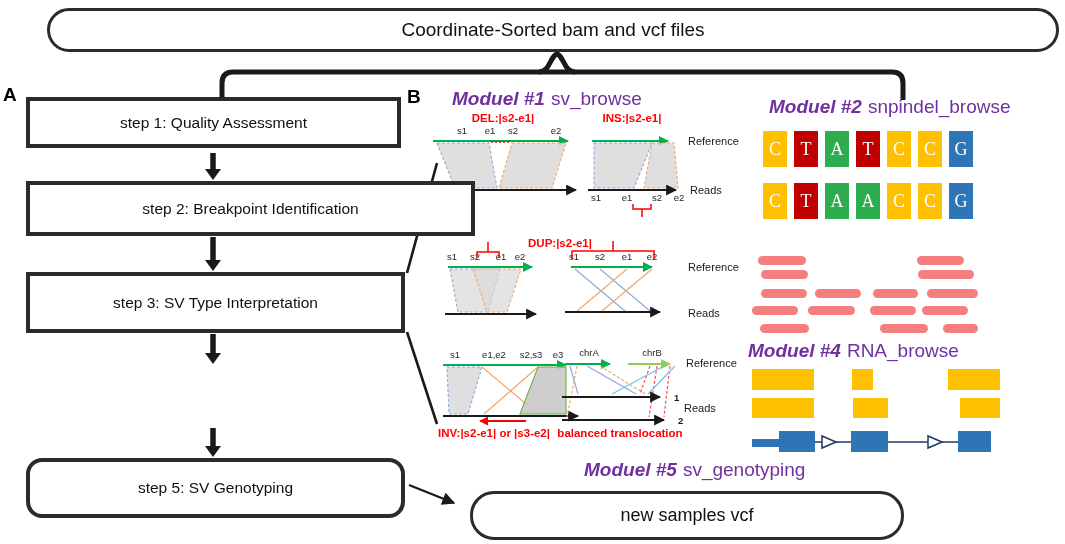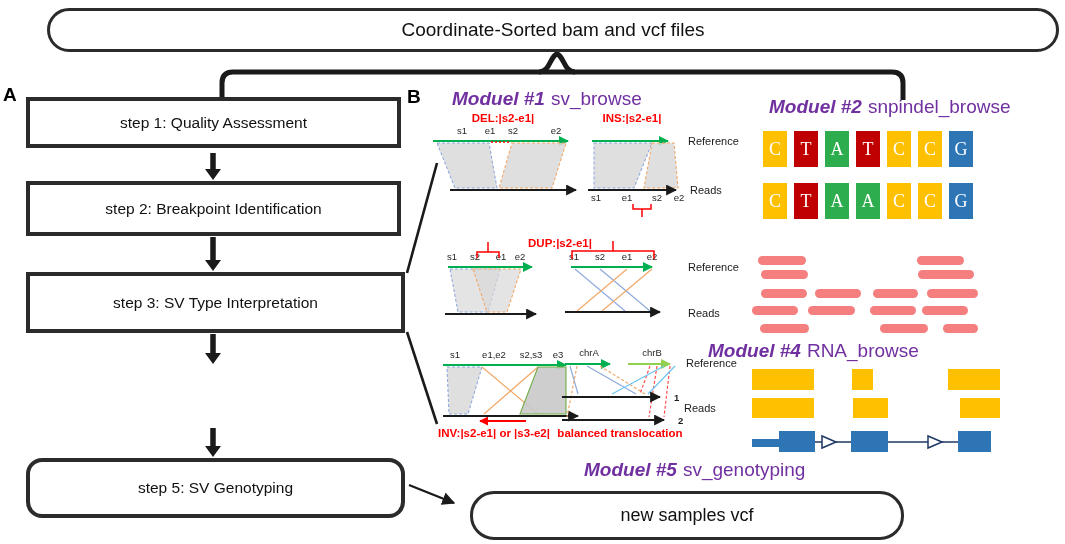--- a/index.html
+++ b/index.html
@@ -7,30 +7,30 @@
        font-family:"Liberation Sans",sans-serif;overflow:hidden;}
   .fig svg.overlay{position:absolute;left:0;top:0;z-index:1;pointer-events:none;}
   .box{position:absolute;background:#fff;border:4px solid #2b2b2b;box-sizing:border-box;
        display:flex;align-items:center;justify-content:center;
        font-size:15.5px;color:#111;z-index:2;text-align:center;}
   #titleBox{left:47px;top:8px;width:1012px;height:44px;font-size:19px;
             border-radius:24px;border-width:3.5px;}
   #vcfBox{left:470px;top:491px;width:434px;height:49px;font-size:18px;
           border-radius:24px;border-width:3.5px;}
   #step1{left:26px;top:97px;width:375px;height:51px;}
-  #step2{left:26px;top:181px;width:375px;height:55px;align-items:center;}
+  #step2{left:26px;top:181px;width:449px;height:55px;align-items:center;}
   #step3{left:26px;top:272px;width:379px;height:61px;}
   #step4{left:26px;top:365px;width:377px;height:62px;}
   #step5{left:26px;top:458px;width:379px;height:60px;border-radius:16px;}
   .panel-letter{position:absolute;font-weight:bold;font-size:19px;color:#000;z-index:2;}
   #letterA{left:3px;top:84px;} #letterB{left:407px;top:86px;}
   .mod-head{position:absolute;color:#7030A0;font-size:19px;white-space:nowrap;z-index:2;}
   .mod-head .mid{font-weight:bold;font-style:italic;margin-right:6px;}
   #mh1{left:452px;top:88px;text-align:right;} #mh2{left:733px;top:96px;margin-left:36px;} #mh3{left:731px;top:225px;}
-  #mh4{left:708px;top:340px;} #mh5{left:584px;top:459px;}
+  #mh4{left:748px;top:340px;} #mh5{left:584px;top:459px;}
   .seq-row{position:absolute;display:flex;gap:7px;z-index:2;}
   #seqRow1{left:763px;top:131px;} #seqRow2{left:763px;top:183px;}
   .base-tile{width:24px;height:36px;color:#fff;font-family:"Liberation Serif",serif;
              font-size:18px;display:flex;align-items:center;justify-content:center;}
 </style>
 </head>
 <body>
 
 <div class="fig">
 

